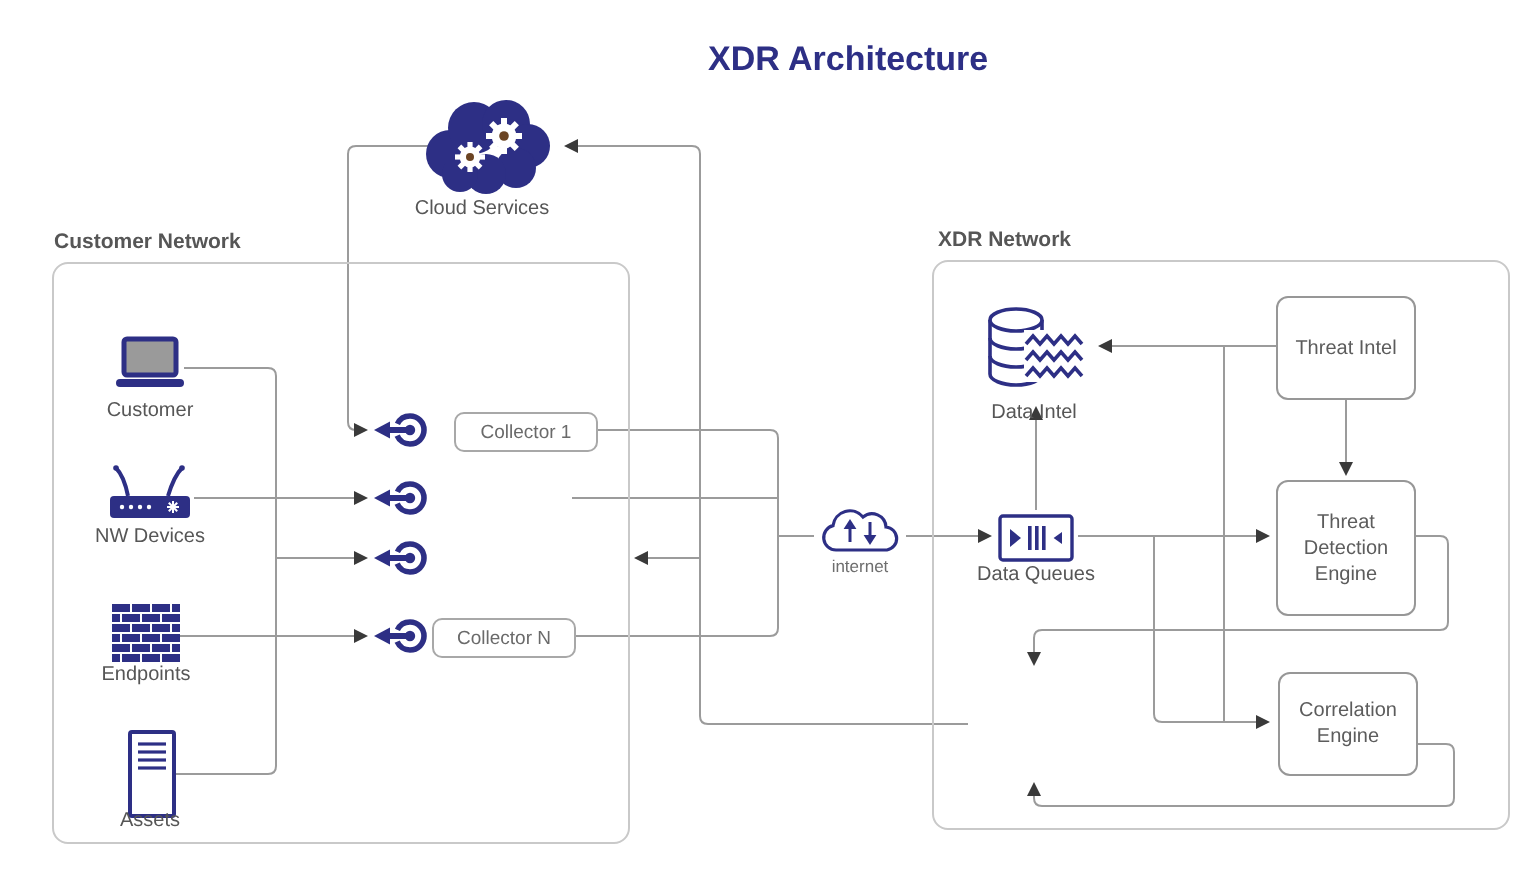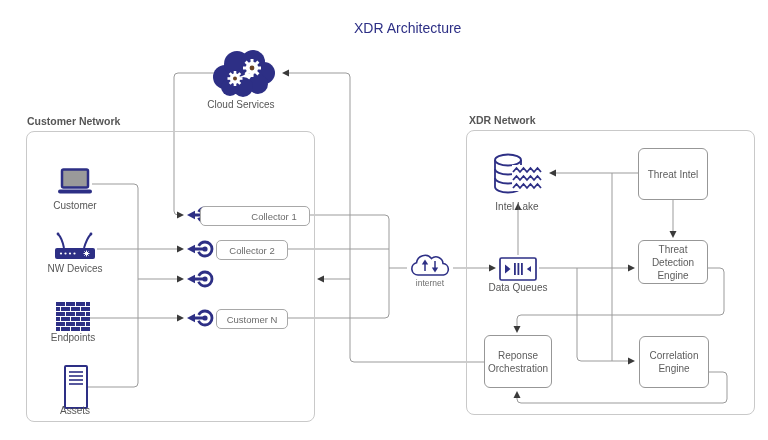--- a/index.html
+++ b/index.html
@@ -1,19 +1,19 @@
 <!DOCTYPE html>
 <html style="--navy: #2d2f85; --line: #9b9b9b; --arrow: #3a3a3a; --border: #a8a8a8; --groupborder: #c9c9c9; --labeltext: #565656; --gear: #6b4423; --screen: #9a9a9a;"><head>
 <meta charset="utf-8">
 <style>
   html,body{margin:0;padding:0;}
   #stage{position:relative;width:768px;height:440px;background:#ffffff;overflow:hidden;
          font-family:"Liberation Sans", sans-serif;}
   .abs{position:absolute;}
-  #title{font-size:14px;font-weight:normal;color:var(--navy);white-space:nowrap;}
+  #title{font-size:17px;font-weight:bold;color:var(--navy);white-space:nowrap;}
   .group-box{border:1px solid var(--groupborder);border-radius:8px;background:transparent;}
   .group-label{font-size:10.5px;font-weight:bold;color:var(--labeltext);white-space:nowrap;}
   .node-label{font-size:10px;color:var(--labeltext);text-align:center;}
   .tiny-label{font-size:8.5px;color:#6e6e6e;text-align:center;}
   .collector-box{width:70px;height:18px;border:1px solid var(--border);border-radius:5px;
       background:#fff;display:flex;align-items:center;justify-content:center;
       font-size:9.5px;color:#6a6a6a;}
   .engine-box{border:1px solid #979797;border-radius:6px;background:#fff;
       display:flex;align-items:center;justify-content:center;text-align:center;
       font-size:10px;color:#5c5c5c;line-height:1.3;padding:2px;box-sizing:border-box;}
@@ -189,44 +189,43 @@
     </g>
   </svg>
   <div class="abs node-label" style="left:42px;top:405px;width:66px;">Assets</div>
 
   <svg class="abs" style="left:184px;top:202px;" width="34" height="26" viewBox="-17 -13 34 26">
     <circle cx="4" cy="0" r="7" class="ns" stroke-width="2.8" stroke-dasharray="19 6 19"></circle>
     <circle cx="4" cy="0" r="2.6" class="nf"></circle>
     <line x1="4" y1="0" x2="-7" y2="0" class="ns" stroke-width="3"></line>
     <path class="nf" d="M-14,0 L-6,-4.2 L-6,4.2 Z"></path>
   </svg>
-  <div class="abs collector-box" style="left:200px;top:206px;padding-left:38px;">Collector 1</div>
+  <div class="abs collector-box" style="left:227px;top:206px;">Collector 1</div>
 
   <svg class="abs" style="left:184px;top:236px;" width="34" height="26" viewBox="-17 -13 34 26">
     <circle cx="4" cy="0" r="7" class="ns" stroke-width="2.8" stroke-dasharray="19 6 19"></circle>
     <circle cx="4" cy="0" r="2.6" class="nf"></circle>
     <line x1="4" y1="0" x2="-7" y2="0" class="ns" stroke-width="3"></line>
     <path class="nf" d="M-14,0 L-6,-4.2 L-6,4.2 Z"></path>
   </svg>
-  <div class="abs collector-box" style="left:216px;top:240px;">Collector 2</div>
 
   <svg class="abs" style="left:184px;top:266px;" width="34" height="26" viewBox="-17 -13 34 26">
     <circle cx="4" cy="0" r="7" class="ns" stroke-width="2.8" stroke-dasharray="19 6 19"></circle>
     <circle cx="4" cy="0" r="2.6" class="nf"></circle>
     <line x1="4" y1="0" x2="-7" y2="0" class="ns" stroke-width="3"></line>
     <path class="nf" d="M-14,0 L-6,-4.2 L-6,4.2 Z"></path>
   </svg>
 
   <svg class="abs" style="left:184px;top:305px;" width="34" height="26" viewBox="-17 -13 34 26">
     <circle cx="4" cy="0" r="7" class="ns" stroke-width="2.8" stroke-dasharray="19 6 19"></circle>
     <circle cx="4" cy="0" r="2.6" class="nf"></circle>
     <line x1="4" y1="0" x2="-7" y2="0" class="ns" stroke-width="3"></line>
     <path class="nf" d="M-14,0 L-6,-4.2 L-6,4.2 Z"></path>
   </svg>
-  <div class="abs collector-box" style="left:216px;top:309px;">Customer N</div>
+  <div class="abs collector-box" style="left:216px;top:309px;">Collector N</div>
 
   <svg class="abs" style="left:408px;top:251px;" width="45" height="30" viewBox="0 0 45 30">
     <path d="M10,24 a6.2,6.2 0 0 1 -1.5,-12.2 a8.5,8.5 0 0 1 15,-4.3 a7,7 0 0 1 11.5,5 a5.8,5.8 0 0 1 0.5,11.5 z" class="ns" stroke-width="1.6" style="fill:#fff"></path>
     <g>
       <line x1="17" y1="20" x2="17" y2="12" class="ns" stroke-width="1.5"></line>
       <path class="nf" d="M17,8.5 L13.8,13.5 L20.2,13.5 Z"></path>
       <line x1="27" y1="10" x2="27" y2="18" class="ns" stroke-width="1.5"></line>
       <path class="nf" d="M27,21.5 L23.8,16.5 L30.2,16.5 Z"></path>
     </g>
   </svg>
@@ -239,30 +238,29 @@
       <path d="M3,18 a13,5.5 0 0 0 26,0" fill="none"></path>
       <path d="M3,27 a13,5.5 0 0 0 26,0" fill="none"></path>
     </g>
     <rect class="wf" x="20" y="14" width="32" height="26"></rect>
     <g class="ns" stroke-width="1.8">
       <path d="M21,21 l3.5,-4 3.5,4 3.5,-4 3.5,4 3.5,-4 3.5,4 3.5,-4 3.5,4" fill="none"></path>
       <path d="M21,29 l3.5,-4 3.5,4 3.5,-4 3.5,4 3.5,-4 3.5,4 3.5,-4 3.5,4" fill="none"></path>
       <path d="M21,37 l3.5,-4 3.5,4 3.5,-4 3.5,4 3.5,-4 3.5,4 3.5,-4 3.5,4" fill="none"></path>
     </g>
   </svg>
-  <div class="abs node-label" style="left:482px;top:201px;width:70px;">Intel Lake</div>
+  <div class="abs node-label" style="left:482px;top:201px;width:70px;">Data Intel</div>
 
   <svg class="abs" style="left:499px;top:257px;" width="38" height="24" viewBox="0 0 38 24">
     <rect x="1" y="1" width="36" height="22" rx="1.5" class="ns" stroke-width="1.7" style="fill:#fff"></rect>
     <path class="nf" d="M6,7.5 L11.5,12 L6,16.5 Z"></path>
     <rect class="nf" x="15" y="6" width="1.8" height="12"></rect>
     <rect class="nf" x="18.5" y="6" width="1.8" height="12"></rect>
     <rect class="nf" x="22" y="6" width="1.8" height="12"></rect>
     <path class="nf" d="M32,9 L27.8,12 L32,15 Z"></path>
   </svg>
   <div class="abs node-label" style="left:477px;top:282px;width:82px;">Data Queues</div>
 
   <div class="abs engine-box" style="left:638px;top:148px;width:70px;height:52px;">Threat Intel</div>
-  <div class="abs engine-box" style="left:638px;top:240px;width:70px;height:44px;">Threat Detection Engine</div>
+  <div class="abs engine-box" style="left:638px;top:240px;width:70px;height:68px;">Threat Detection Engine</div>
   <div class="abs engine-box" style="left:639px;top:336px;width:70px;height:52px;">Correlation Engine</div>
-  <div class="abs engine-box" style="left:484px;top:335px;width:68px;height:53px;">Reponse Orchestration</div>
 
 </div>
 
 </body></html>

